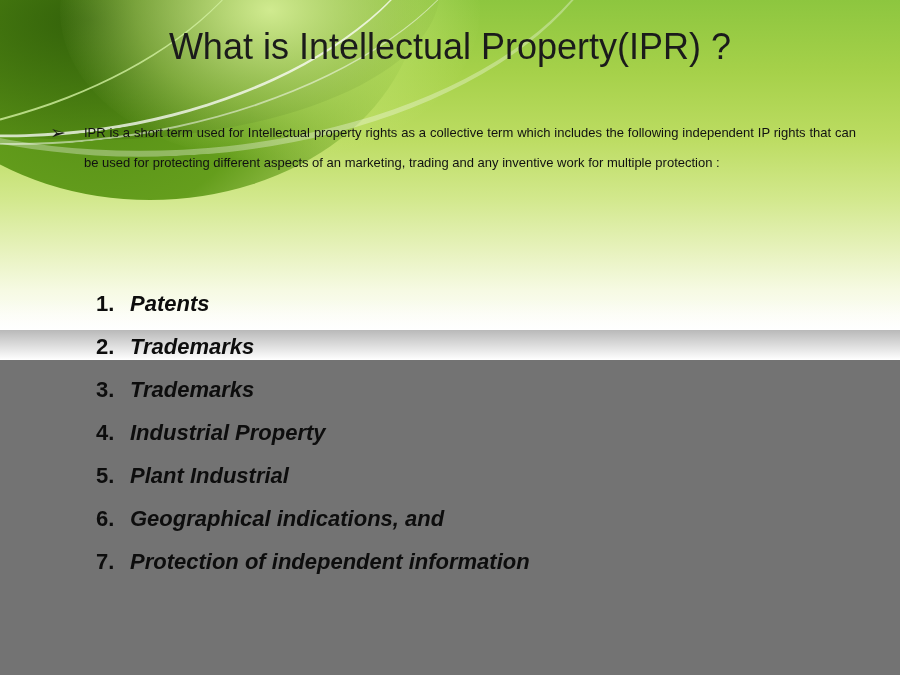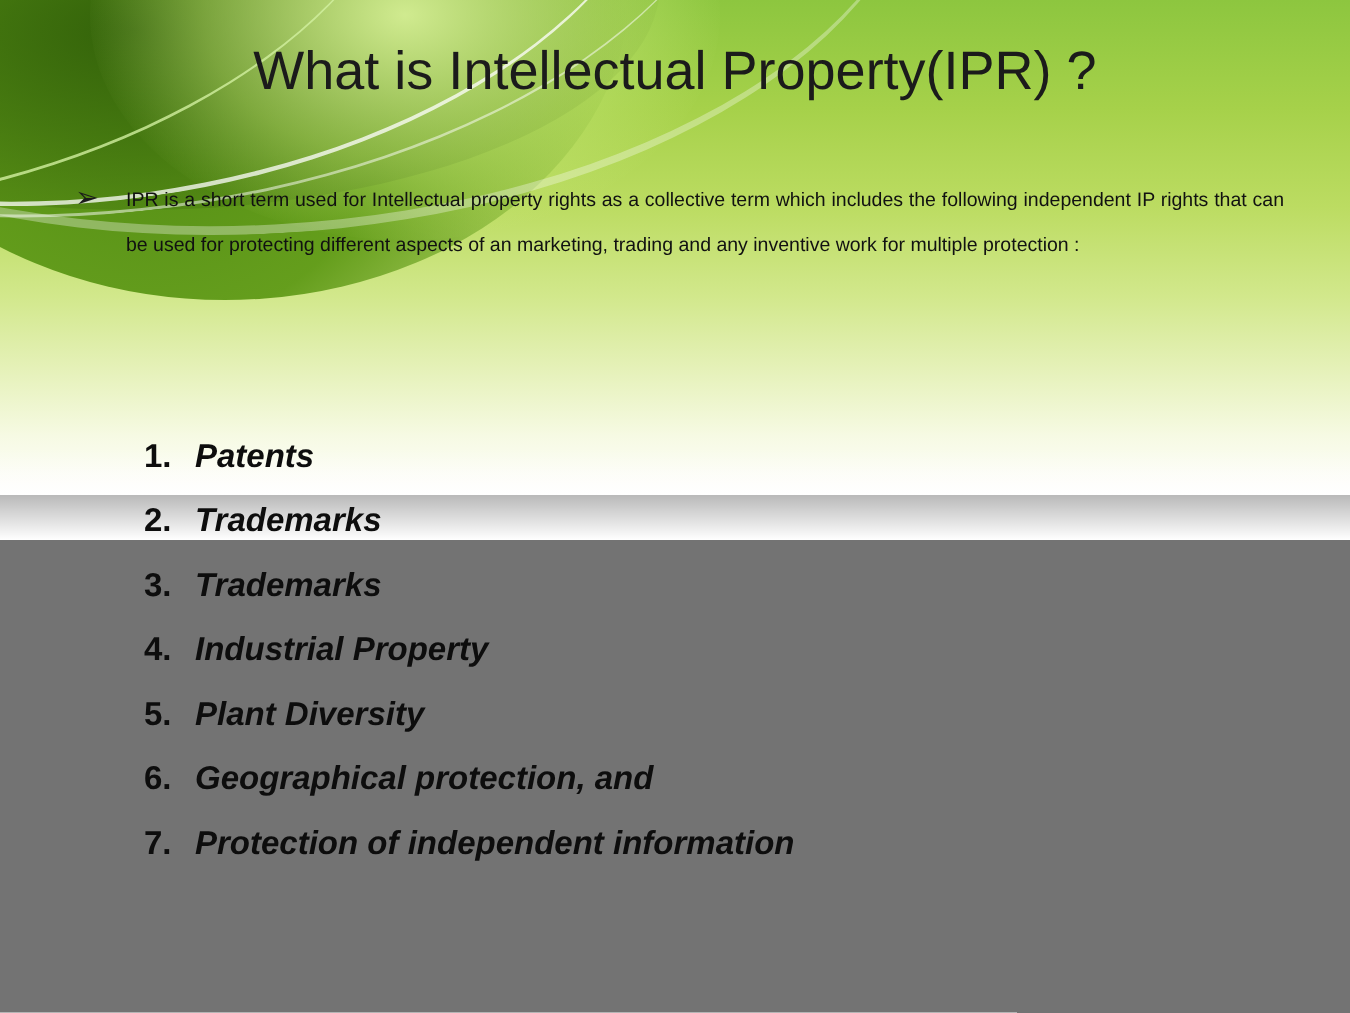--- a/index.html
+++ b/index.html
@@ -209,25 +209,25 @@
       <li>
         <span class="num">3.</span>
         <span class="txt">Trademarks</span>
       </li>
       <li>
         <span class="num">4.</span>
         <span class="txt">Industrial Property</span>
       </li>
       <li>
         <span class="num">5.</span>
-        <span class="txt">Plant Diversity</span>
+        <span class="txt">Plant Industrial</span>
       </li>
       <li>
         <span class="num">6.</span>
-        <span class="txt">Geographical protection, and</span>
+        <span class="txt">Geographical indications, and</span>
       </li>
       <li>
         <span class="num">7.</span>
         <span class="txt">Protection of independent information</span>
       </li>
     </ol>
 
   </div>
 </div>
 

